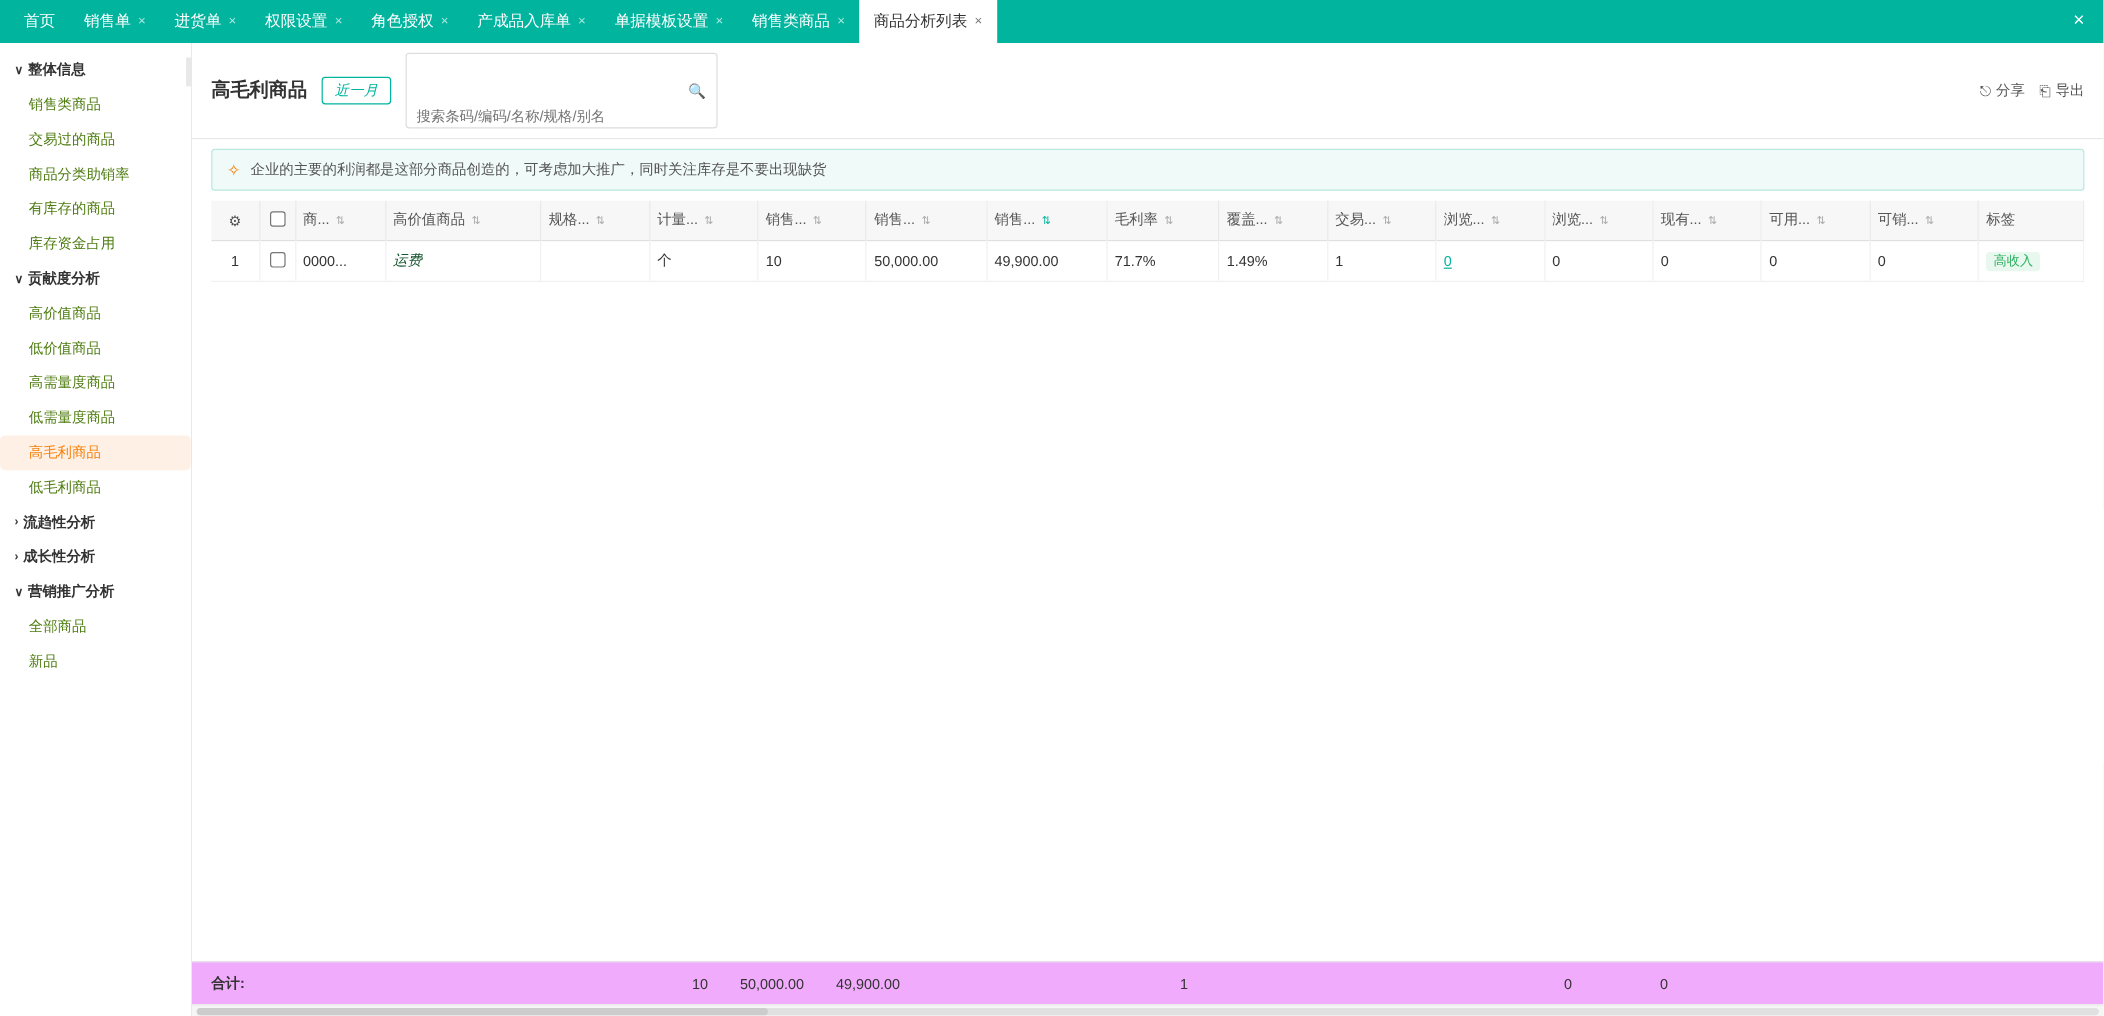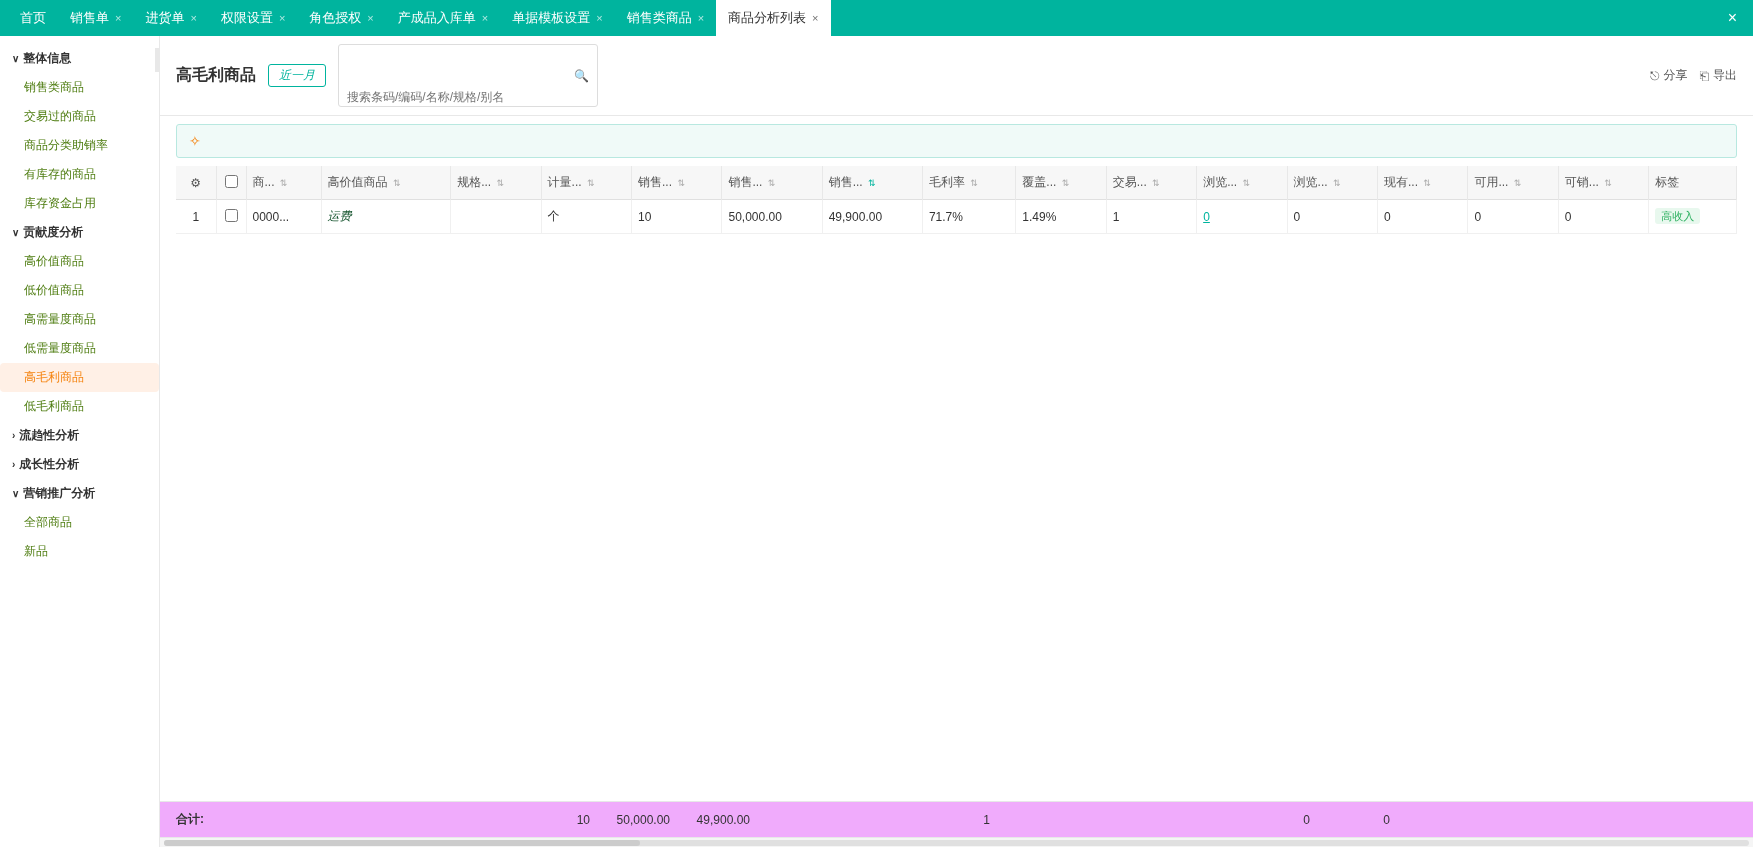--- a/index.html
+++ b/index.html
@@ -402,20 +402,21 @@
         </div>
         <div class="action-btn">
           <span>⎗</span>
           <span>导出</span>
         </div>
       </div>
     </div>
 
     <div class="info-banner">
       <span class="info-icon">✧</span>
+      <span>企业的主要的利润都是这部分商品创造的，可考虑加大推广，同时关注库存是不要出现缺货</span>
     </div>
 
     <div class="table-container">
       <table>
         <thead>
           <tr>
             <th style="width:40px;text-align:center;">
               <span style="cursor:pointer;">⚙</span>
             </th>
             <th style="width:30px;text-align:center;">

